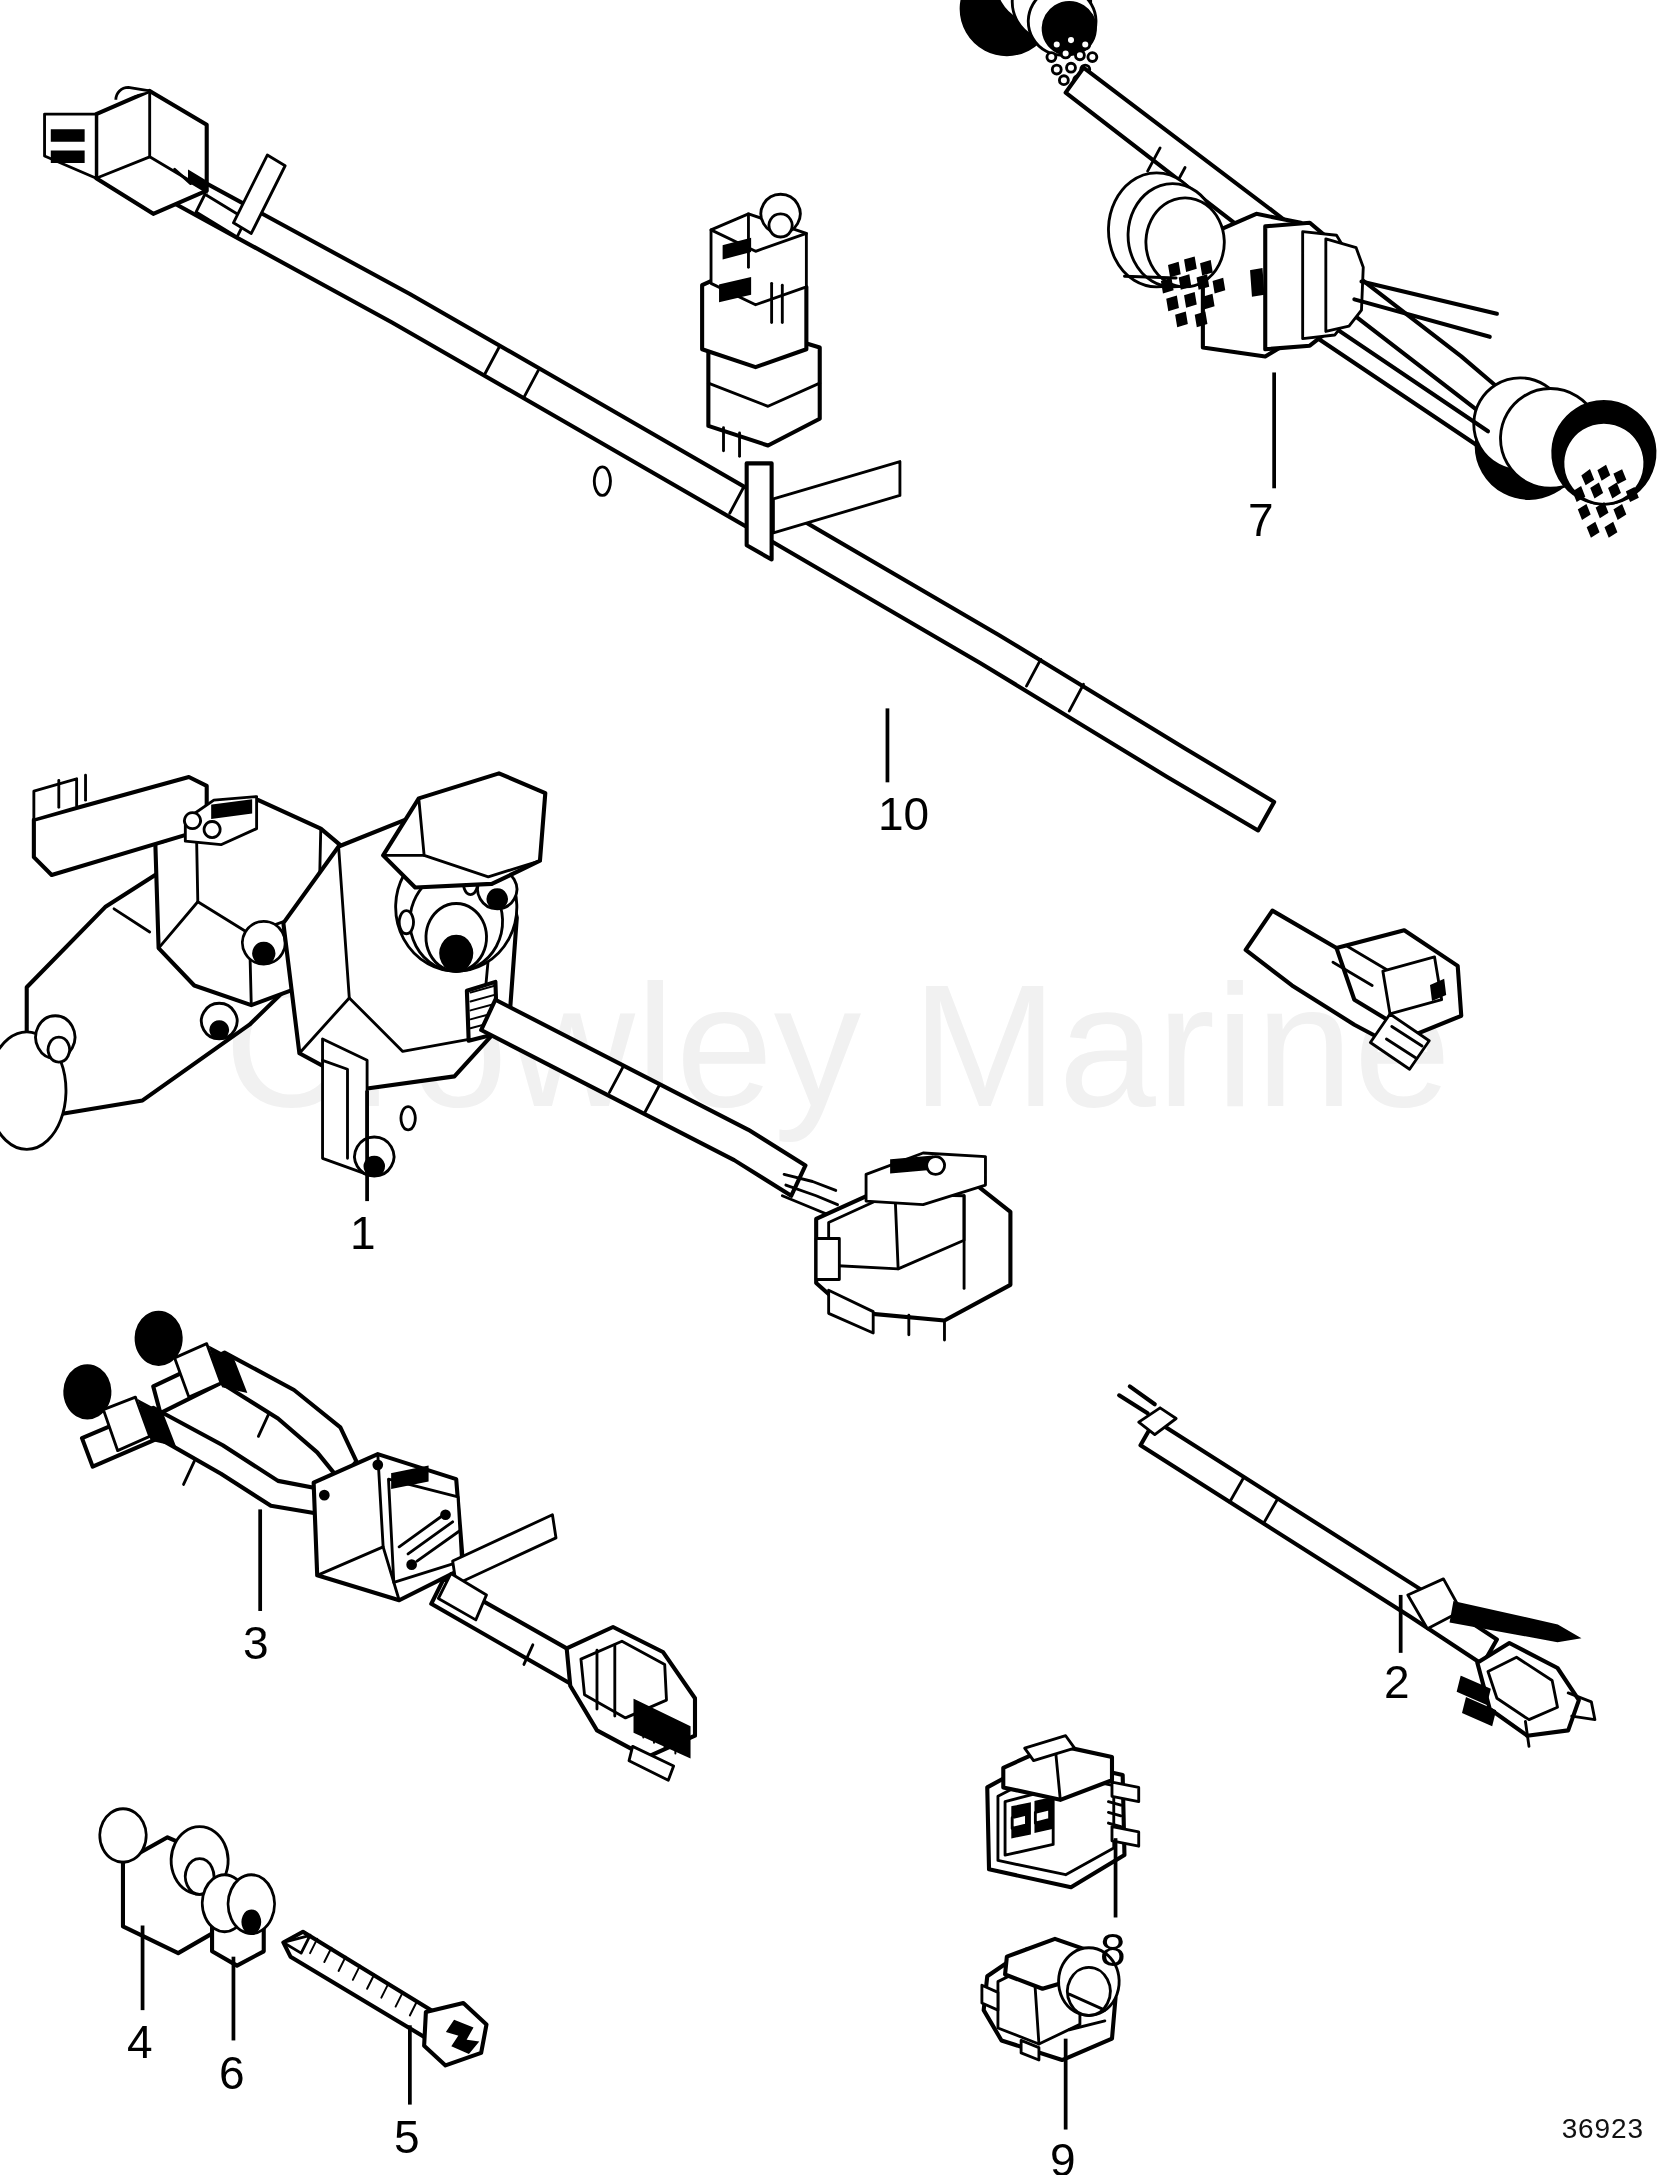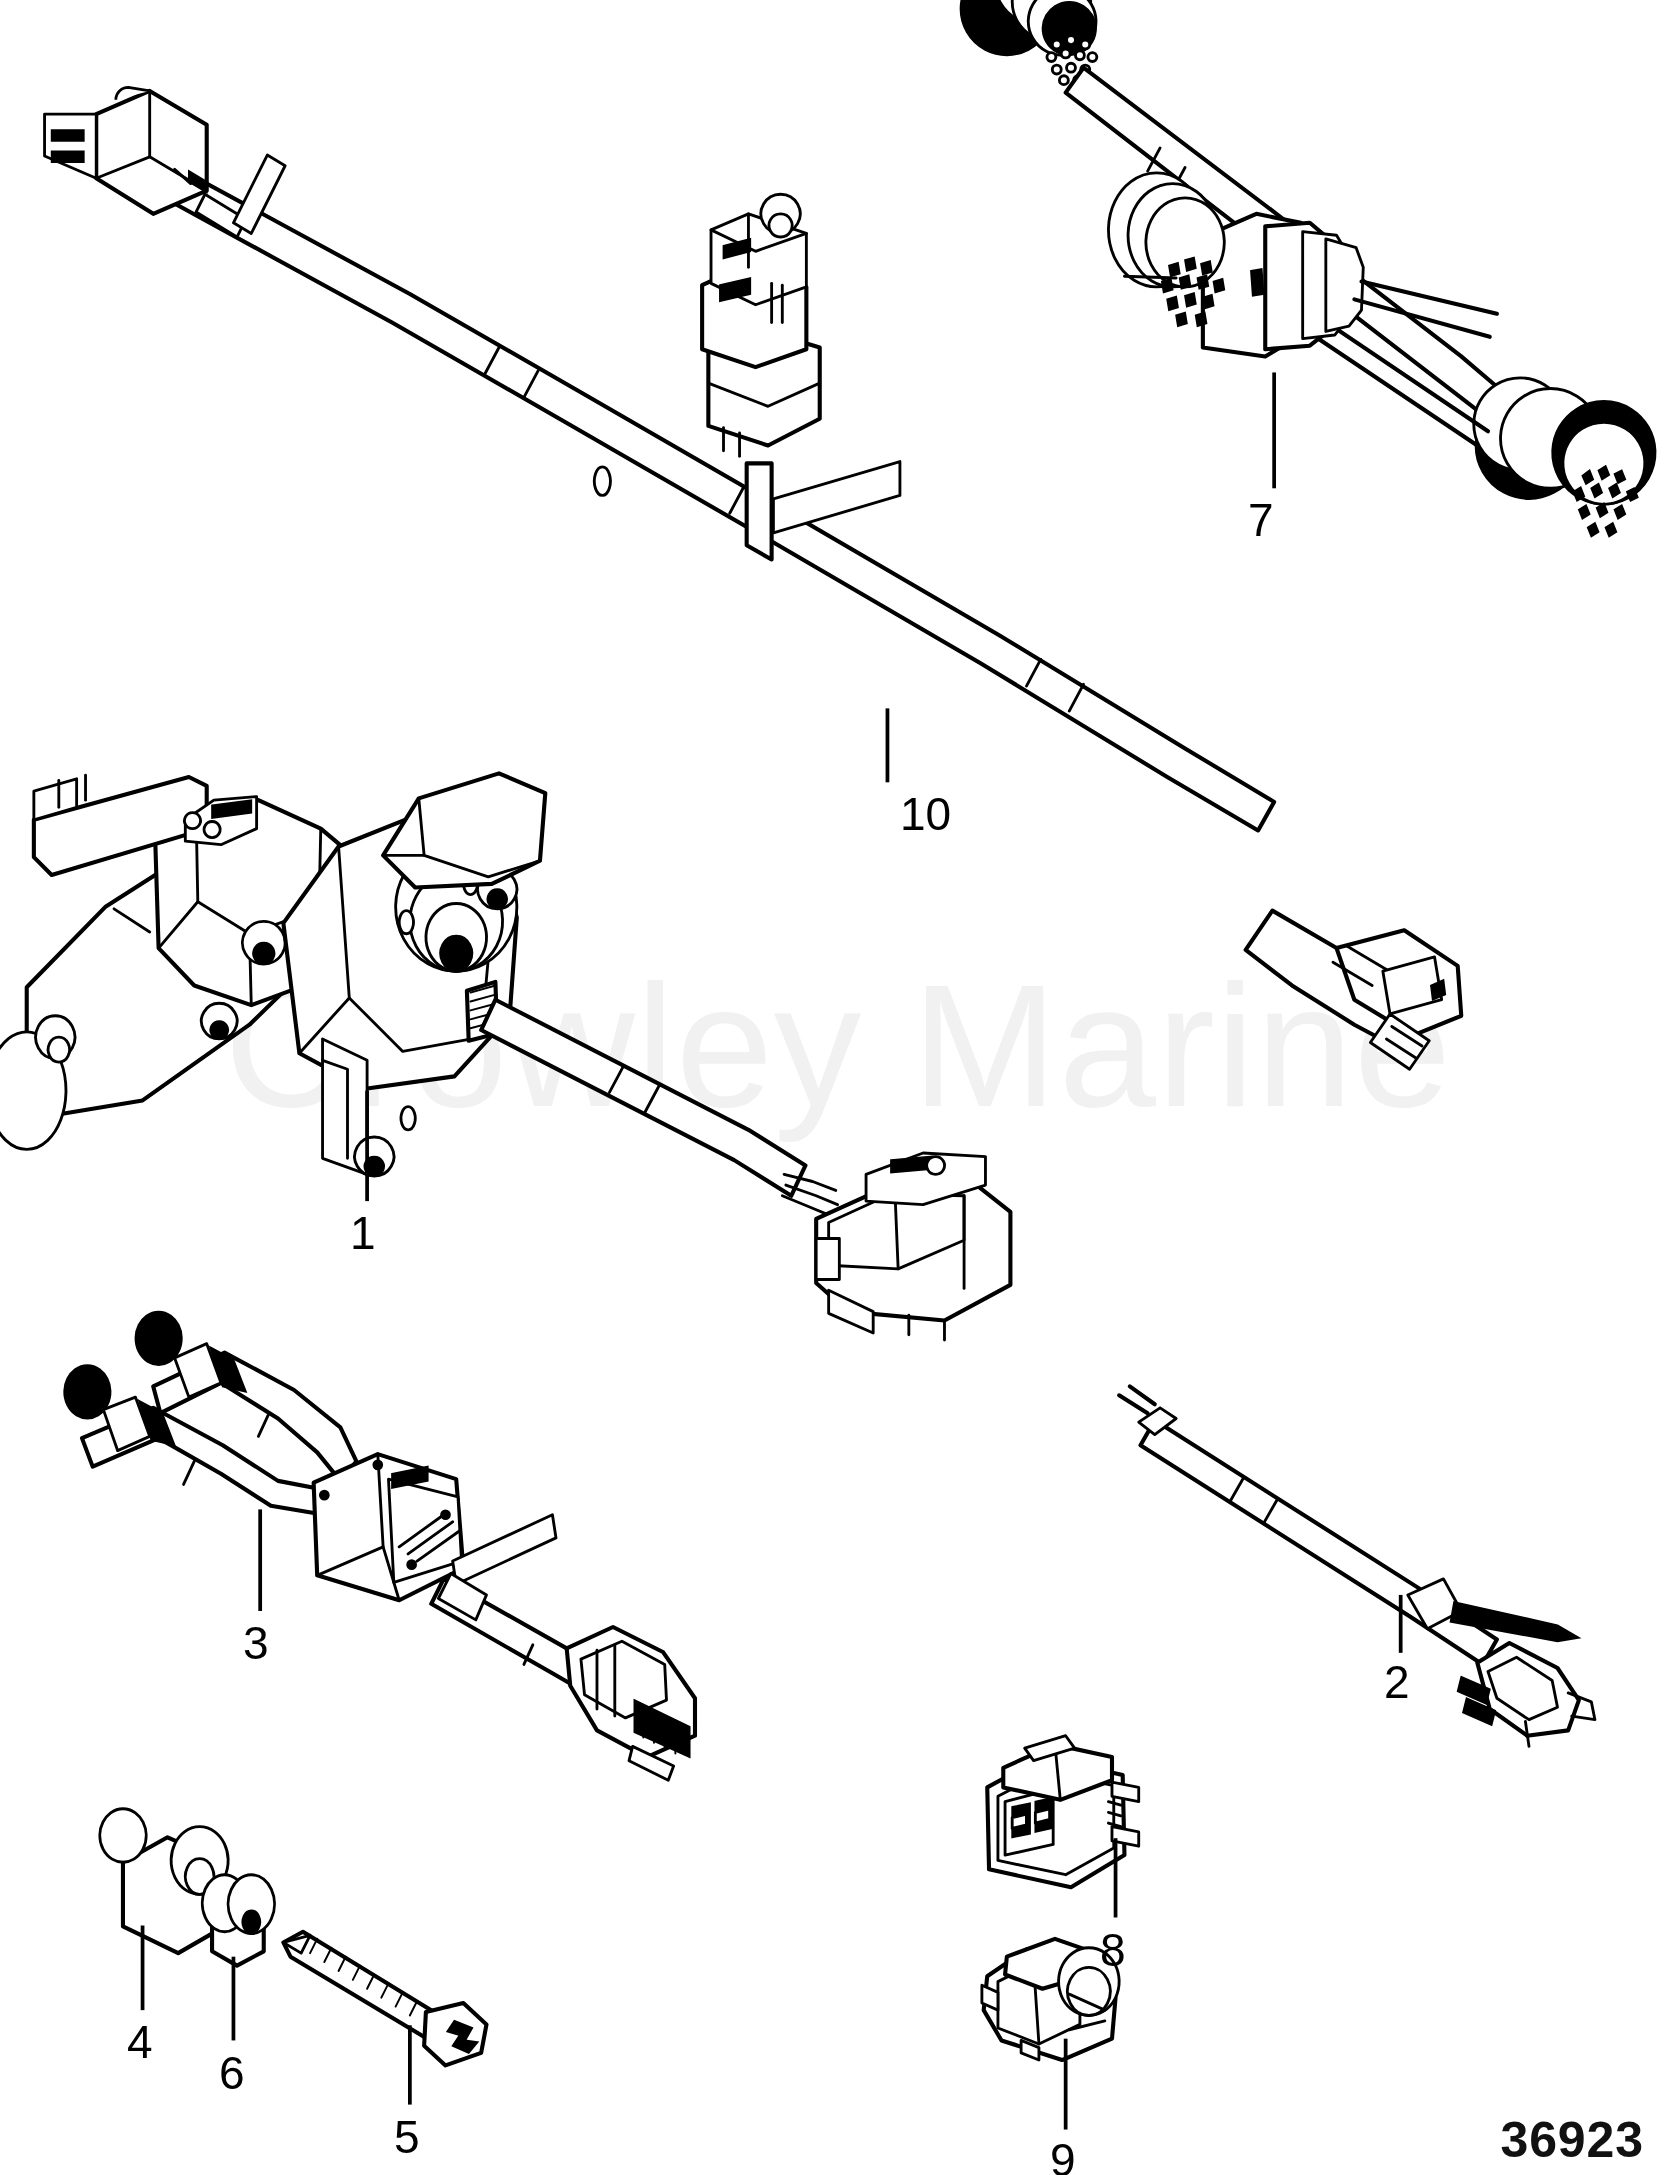--- a/index.html
+++ b/index.html
@@ -49,23 +49,23 @@
     line-height: 1;
     color: #3b3b3b;
     font-family: "Liberation Sans", sans-serif;
     white-space: nowrap;
     user-select: none;
   }
   .diagram-number {
     position: absolute;
     right: 32px;
     top: 2115px;
-    font-size: 50px;
+    font-size: 28px;
     line-height: 1;
-    font-weight: bold;
+    font-weight: normal;
     color: #111111;
     font-family: "Liberation Sans", sans-serif;
     letter-spacing: 0.9px;
   }
   .callout {
     position: absolute;
     font-size: 46px;
     line-height: 1;
     color: #000000;
     font-family: "Liberation Sans", sans-serif;
@@ -482,18 +482,18 @@
 
   <div class="callout" style="left:350px; top:1210px;">1</div>
   <div class="callout" style="left:1384px; top:1659px;">2</div>
   <div class="callout" style="left:243px; top:1620px;">3</div>
   <div class="callout" style="left:127px; top:2019px;">4</div>
   <div class="callout" style="left:394px; top:2114px;">5</div>
   <div class="callout" style="left:219px; top:2050px;">6</div>
   <div class="callout" style="left:1248px; top:497px;">7</div>
   <div class="callout" style="left:1100px; top:1927px;">8</div>
   <div class="callout" style="left:1050px; top:2137px;">9</div>
-  <div class="callout" style="left:900px; top:791px;text-align:right;">10</div>
+  <div class="callout" style="left:878px; top:791px;text-align:right;">10</div>
 
   <div class="diagram-number">36923</div>
 
 </div>
 
 
 </body></html>

